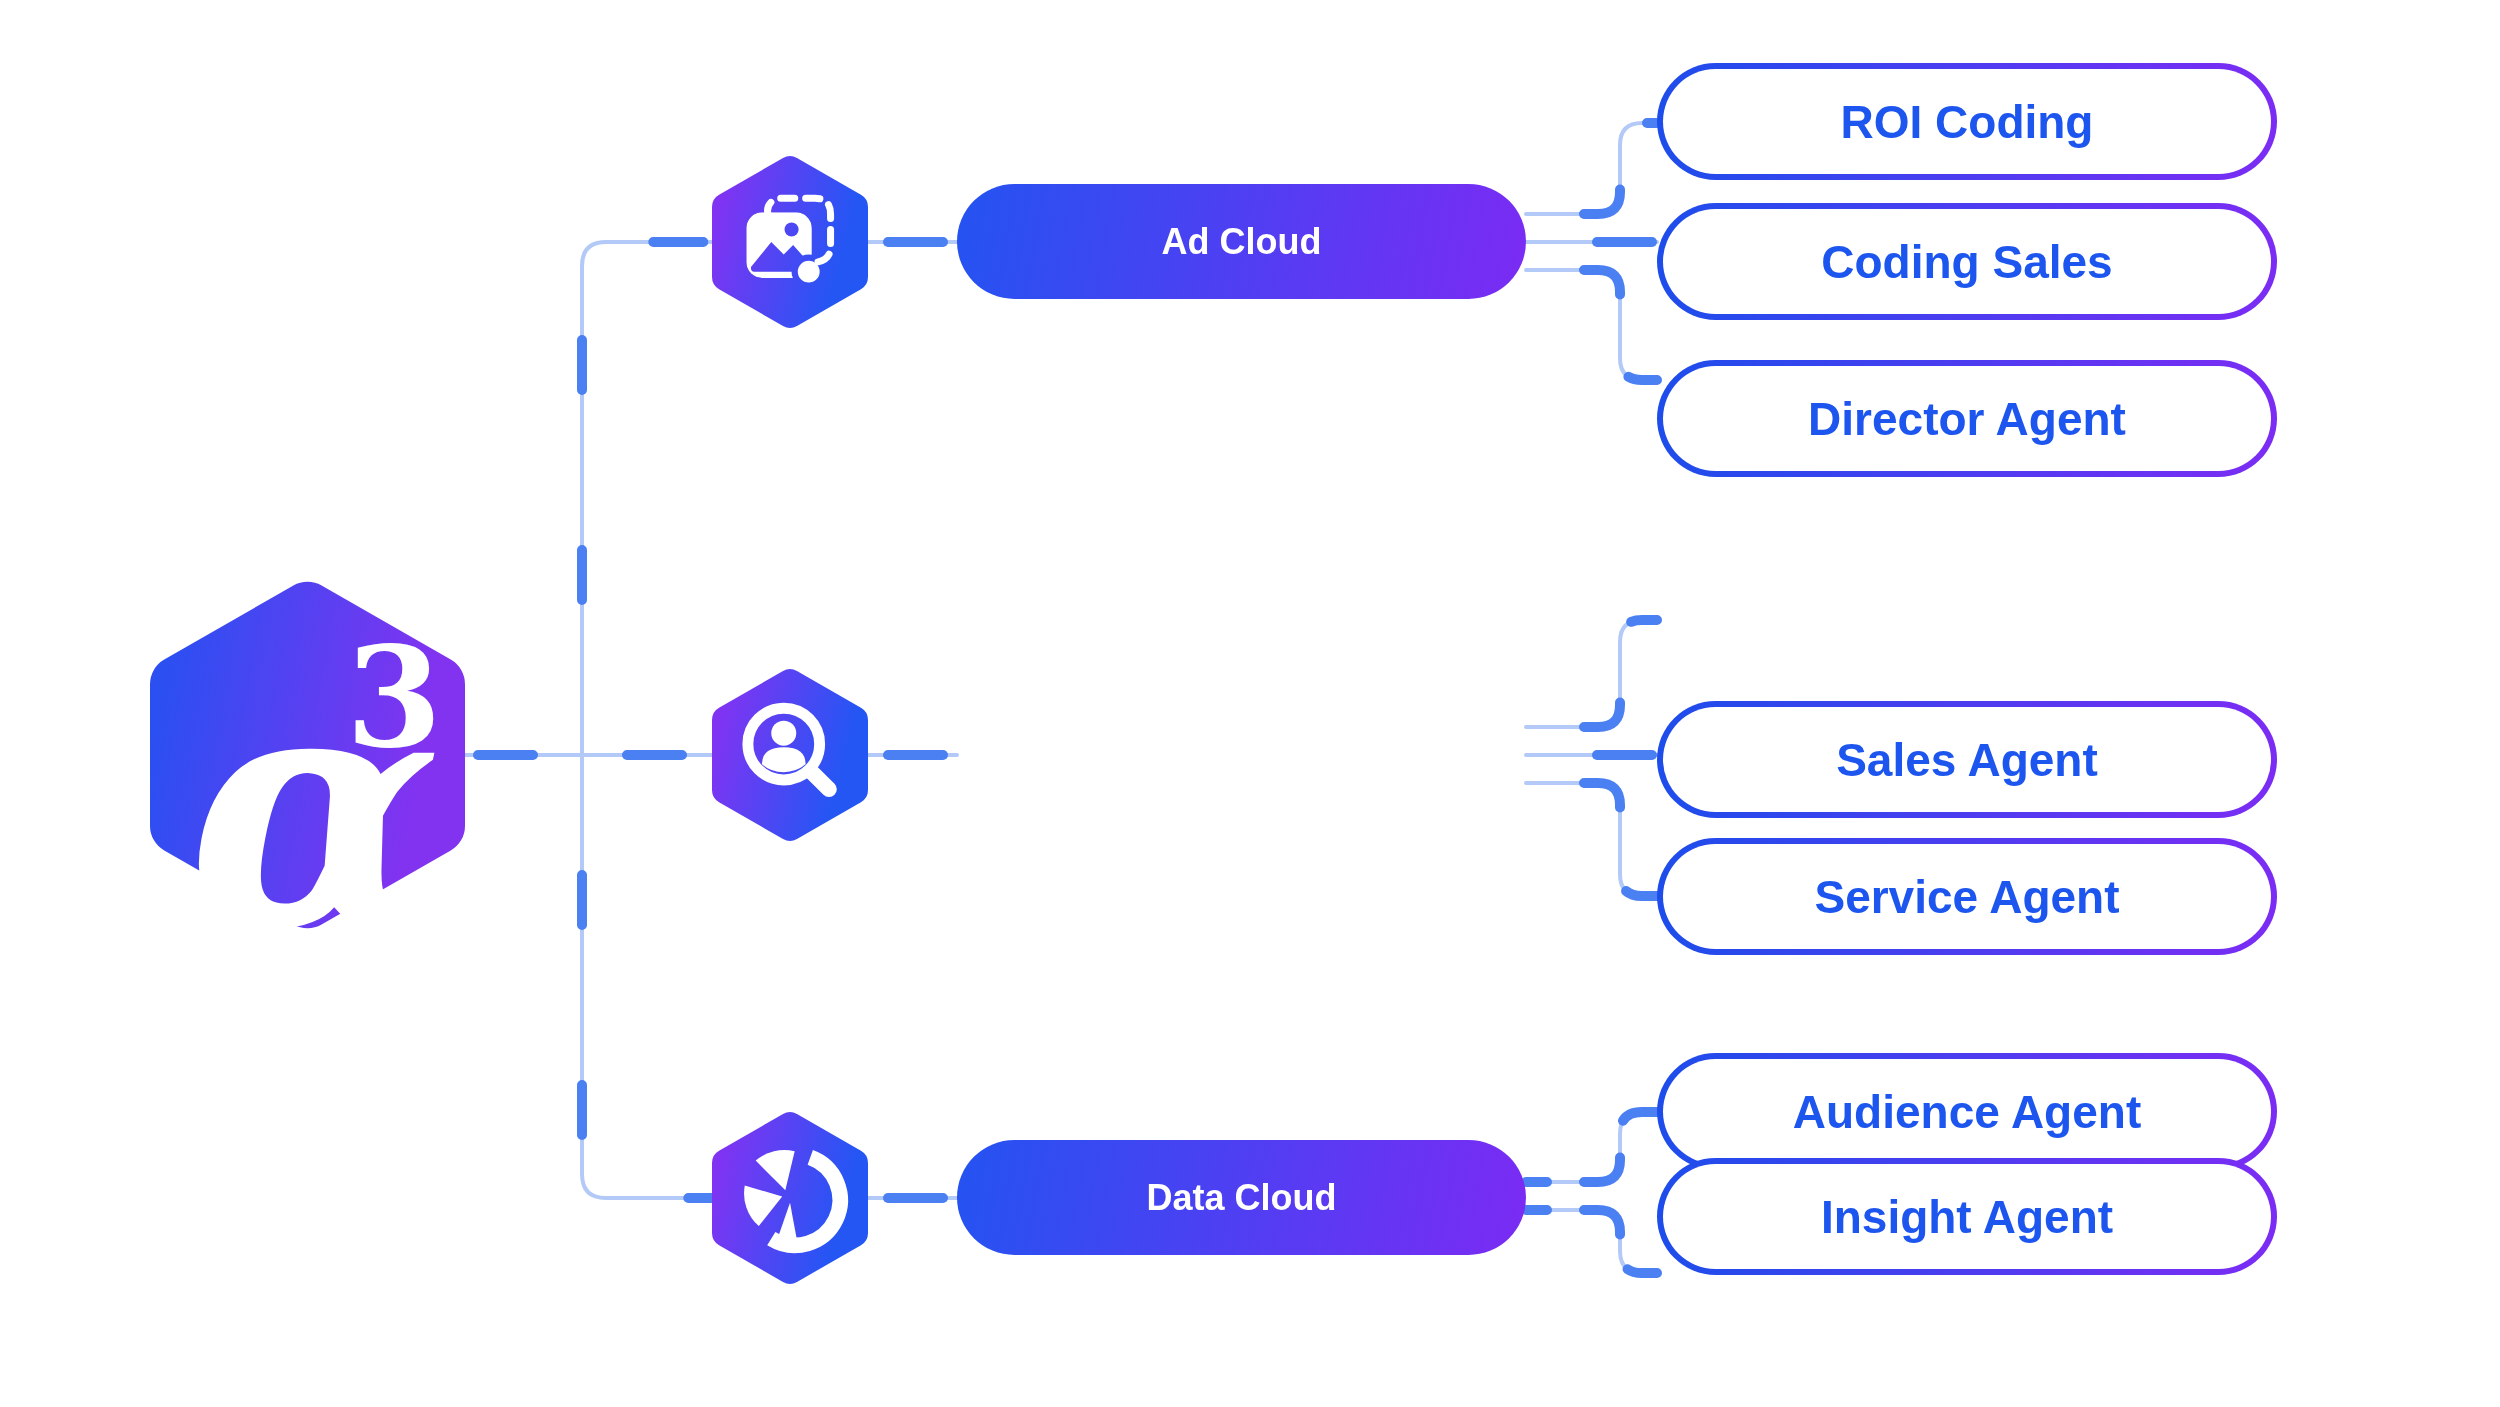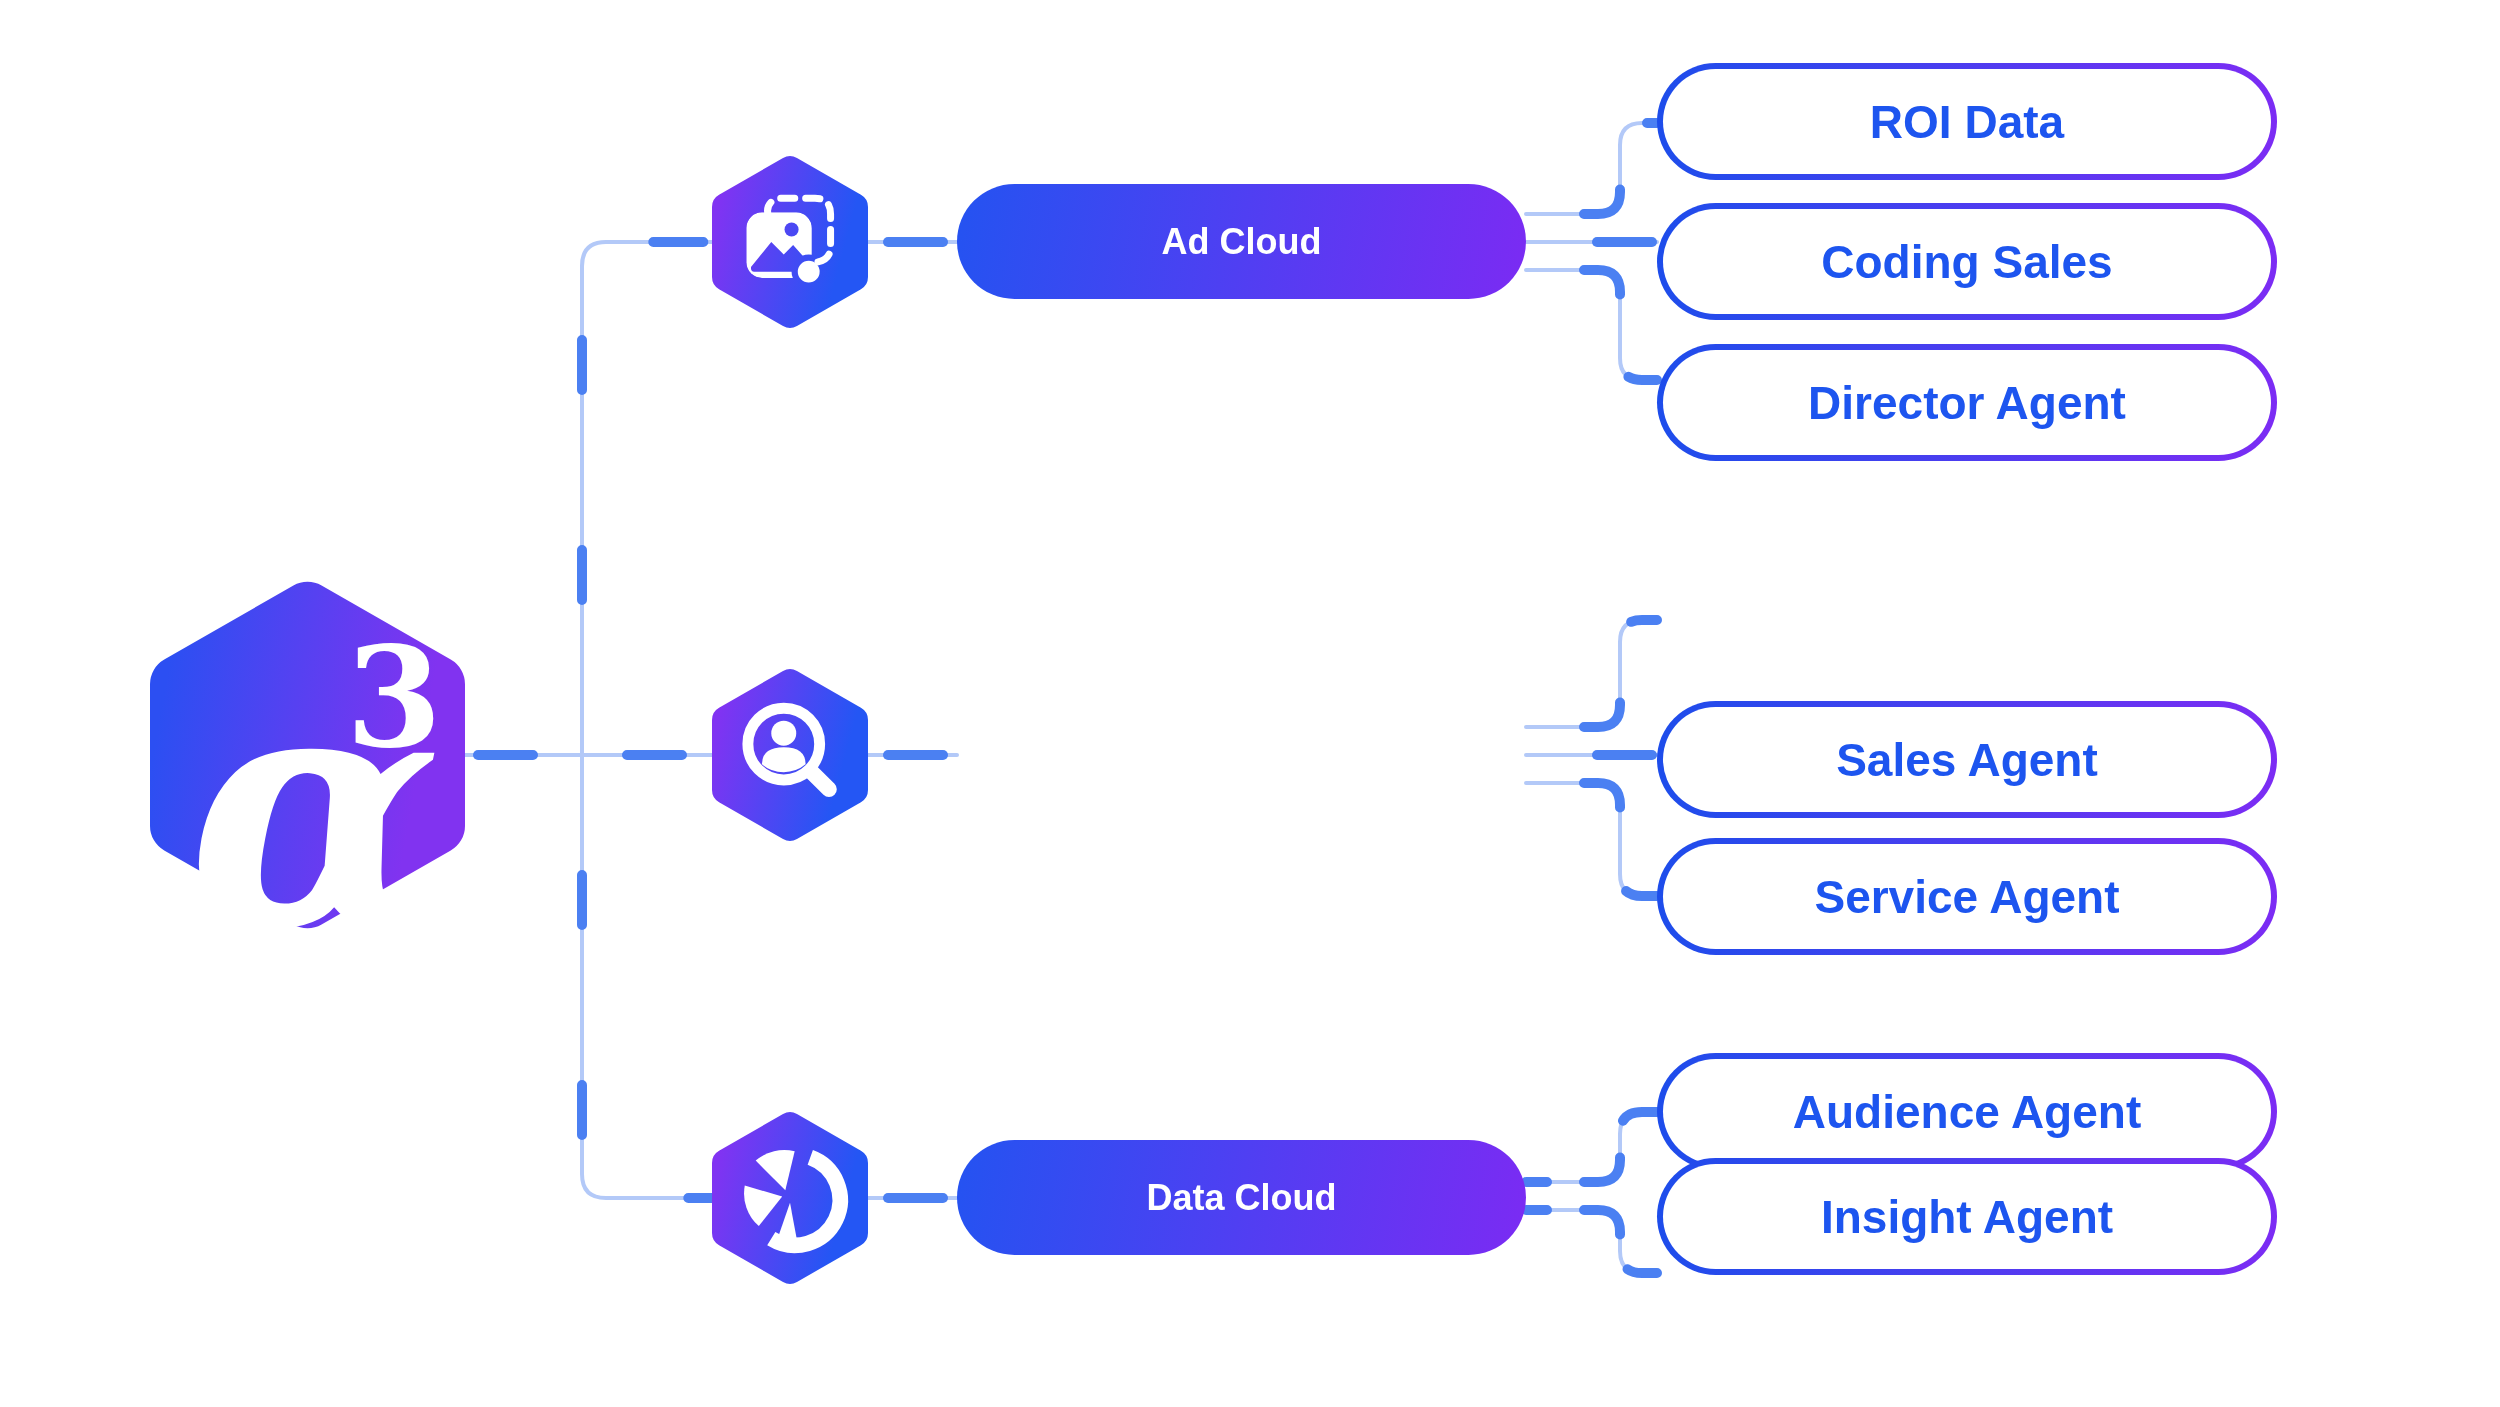--- a/index.html
+++ b/index.html
@@ -50,21 +50,21 @@
   .agent{
     position:absolute;left:1657px;width:620px;height:117px;border-radius:59px;
     background:linear-gradient(to right,#1d4deb 0%,#7c2cf4 100%);
     padding:6px;box-sizing:border-box;
   }
   .agent-inner{
     width:100%;height:100%;border-radius:53px;background:#ffffff;
     display:flex;align-items:center;justify-content:center;
     color:#1d55ef;font-weight:bold;font-size:46px;white-space:nowrap;
   }
-  .a-roi{top:63px;} .a-coding{top:203px;} .a-director{top:344px;}
+  .a-roi{top:63px;} .a-coding{top:203px;} .a-director{top:360px;}
   .a-campaign{top:562px;} .a-sales{top:701px;text-align:right;} .a-service{top:838px;}
   .a-audience{top:1053px;} .a-insight{top:1158px;}
 </style>
 </head>
 <body>
 
 <div class="canvas">
 
   <svg class="wires">
 
@@ -168,21 +168,21 @@
 
   <div class="cloud-pill cloud-ad">
     <span>Ad Cloud</span>
   </div>
   <div class="cloud-pill cloud-data">
     <span>Data Cloud</span>
   </div>
 
   <div class="agent a-roi">
     <div class="agent-inner">
-        <span>ROI Data</span>
+        <span>ROI Coding</span>
       </div>
   </div>
   <div class="agent a-coding">
     <div class="agent-inner">
         <span>Coding Sales</span>
       </div>
   </div>
   <div class="agent a-director">
     <div class="agent-inner">
         <span>Director Agent</span>

